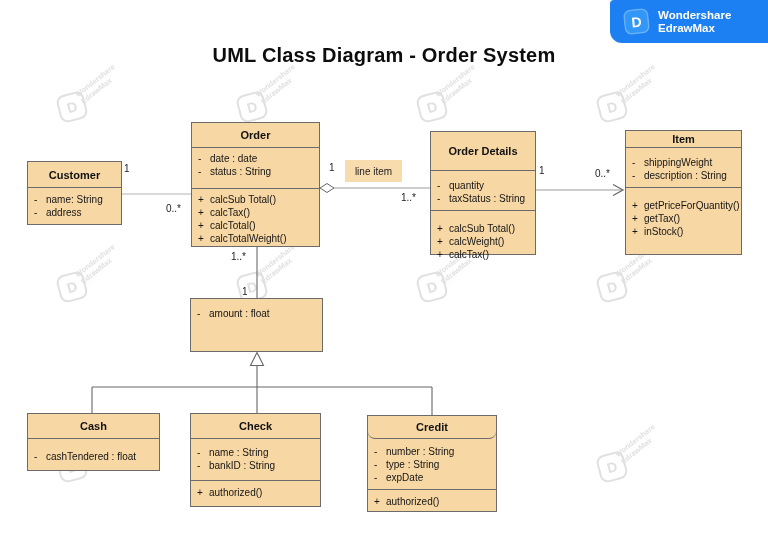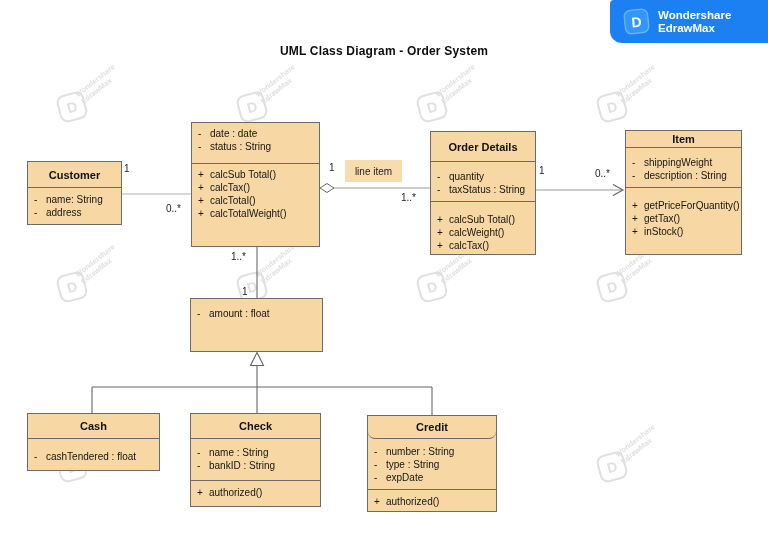--- a/index.html
+++ b/index.html
@@ -11,21 +11,21 @@
   }
   
   .wm{position:absolute;width:130px;height:70px;pointer-events:none;z-index:0;}
   .wm-logo{position:absolute;left:18px;top:28px;width:24px;height:24px;
     border:2.5px solid var(--wm_gray);border-radius:8px;transform:rotate(-15deg);
     color:var(--wm_gray);font-weight:bold;font-size:14px;line-height:24px;text-align:center;}
   .wm-text{position:absolute;left:34px;top:10px;transform:rotate(-38deg);
     color:var(--wm_gray);font-size:7.5px;font-weight:bold;line-height:9px;white-space:nowrap;}
   
   .page-title{position:absolute;top:44px;left:0;width:768px;text-align:center;
-    font-size:12px;font-weight:800;color:#0d0d0d;letter-spacing:.2px;z-index:3;}
+    font-size:20px;font-weight:800;color:#0d0d0d;letter-spacing:.2px;z-index:3;}
   
   .badge{position:absolute;top:0;right:-6px;width:164px;height:43px;background:var(--badge_blue);
     border-radius:4px 0 0 12px;display:flex;align-items:center;gap:9px;padding-left:14px;
     box-sizing:border-box;z-index:5;}
   .badge-icon{width:25px;height:25px;border-radius:7px;background:#3397f7;
     display:flex;align-items:center;justify-content:center;flex:0 0 auto;
     color:#fff;font-weight:800;font-size:14px;transform:rotate(-6deg);
     box-shadow:inset 0 0 0 1.5px rgba(255,255,255,.25);}
   .badge-text{color:#fff;font-size:11.5px;font-weight:700;line-height:13px;}
   
@@ -36,21 +36,21 @@
   .c-comp{box-sizing:border-box;font-size:10px;color:#151515;}
   .c-sep{border-bottom:1px solid var(--class_border);}
   .member{display:flex;line-height:13px;padding-left:6px;white-space:nowrap;}
   .member .s{width:12px;flex:0 0 auto;}
   
   #cls-customer{left:27px;top:161px;width:95px;height:64px;}
   #cls-customer .c-title{height:26px;} #cls-customer .c-comp{padding-top:5px;}
   #cls-order{left:191px;top:122px;width:129px;height:125px;}
   #cls-order .c-title{height:25px;} #cls-order .a{height:41px;padding-top:4px;} #cls-order .m{padding-top:4px;}
   #cls-details{left:430px;top:131px;width:106px;height:124px;}
-  #cls-details .c-title{height:30px;} #cls-details .a{height:40px;padding-top:8px;} #cls-details .m{padding-top:11px;}
+  #cls-details .c-title{height:39px;} #cls-details .a{height:40px;padding-top:8px;} #cls-details .m{padding-top:11px;}
   #cls-item{left:625px;top:130px;width:117px;height:125px;}
   #cls-item .c-title{height:17px;} #cls-item .a{height:40px;padding-top:8px;} #cls-item .m{padding-top:11px;}
   #cls-payment{left:190px;top:298px;width:133px;height:54px;}
   #cls-payment .c-title{height:24px;} #cls-payment .c-comp{padding-top:8px;}
   #cls-cash{left:27px;top:413px;width:133px;height:58px;}
   #cls-cash .c-title{height:25px;} #cls-cash .c-comp{padding-top:11px;}
   #cls-check{left:190px;top:413px;width:131px;height:94px;}
   #cls-check .c-title{height:25px;text-align:center;} #cls-check .a{height:42px;padding-top:7px;} #cls-check .m{padding-top:5px;}
   #cls-credit{left:367px;top:415px;width:130px;height:97px;}
   #cls-credit .c-title{height:23px;border-radius:7px;} #cls-credit .a{height:51px;padding-top:6px;} #cls-credit .m{padding-top:5px;}
@@ -198,20 +198,21 @@
           <span class="t">name: String</span>
         </div>
         <div class="member">
           <span class="s">-</span>
           <span class="t">address</span>
         </div>
       </div>
   </div>
 
   <div id="cls-order" class="uml-class">
+    <div class="c-title">Order</div>
     <div class="c-comp c-sep a">
         <div class="member">
           <span class="s">-</span>
           <span class="t">date : date</span>
         </div>
         <div class="member">
           <span class="s">-</span>
           <span class="t">status : String</span>
         </div>
       </div>

